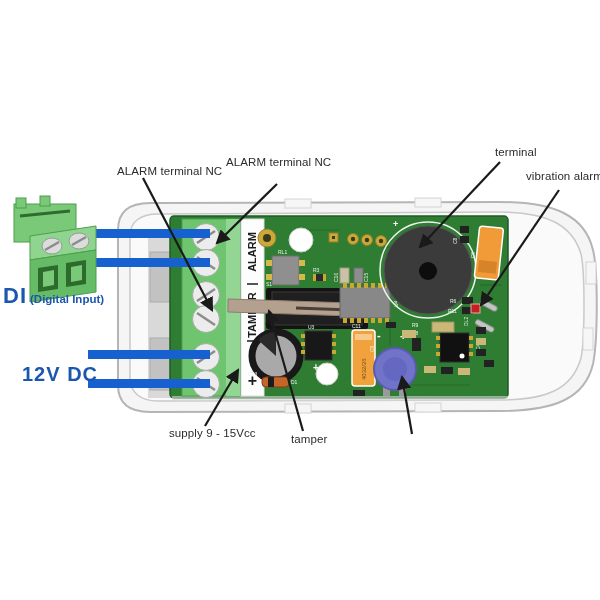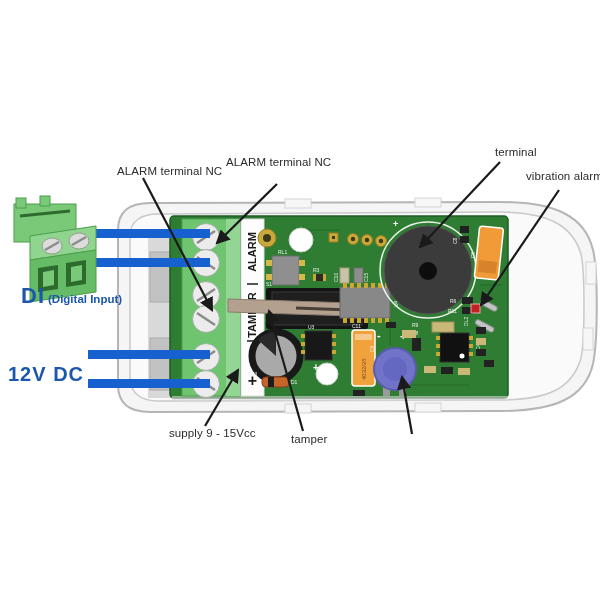--- a/index.html
+++ b/index.html
@@ -307,18 +307,18 @@
     <line x1="205" y1="426" x2="238" y2="370" marker-end="url(#arrow)"></line>
     <line x1="303" y1="431" x2="269" y2="311" marker-end="url(#arrow)"></line>
     <line x1="412" y1="434" x2="402" y2="377" marker-end="url(#arrow)"></line>
   </g>
 </svg>
 
 <div class="ann" style="left:117px;top:165px;">ALARM terminal NC</div>
 <div class="ann" style="left:226px;top:156px;">ALARM terminal NC</div>
 <div class="ann" style="left:495px;top:146px;">terminal</div>
 <div class="ann" style="left:526px;top:170px;">vibration alarm led</div>
-<div class="blue-big" style="left:21px;top:283px;text-align:right;"><span class="di-abbr">DI</span><span class="di-full">(Digital Input)</span></div>
-<div class="blue-big v12" style="left:8px;top:363px;">12V DC</div>
+<div class="blue-big" style="left:3px;top:283px;text-align:right;"><span class="di-abbr">DI</span><span class="di-full">(Digital Input)</span></div>
+<div class="blue-big v12" style="left:22px;top:363px;">12V DC</div>
 <div class="ann" style="left:169px;top:427px;">supply 9 - 15Vcc</div>
 <div class="ann" style="left:291px;top:433px;">tamper</div>
 
 </div>
 
 </body></html>

